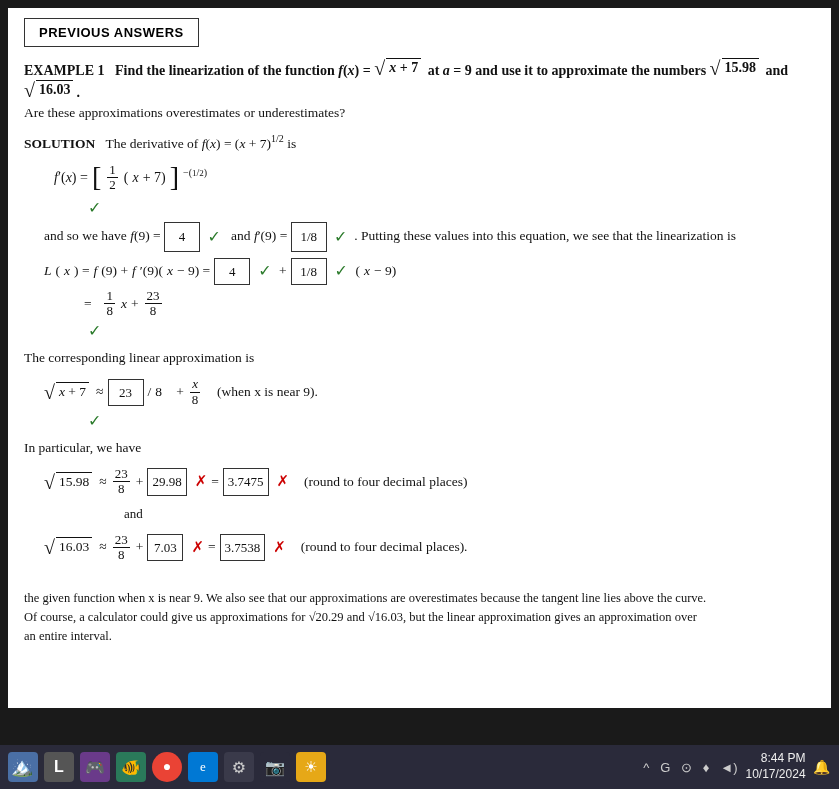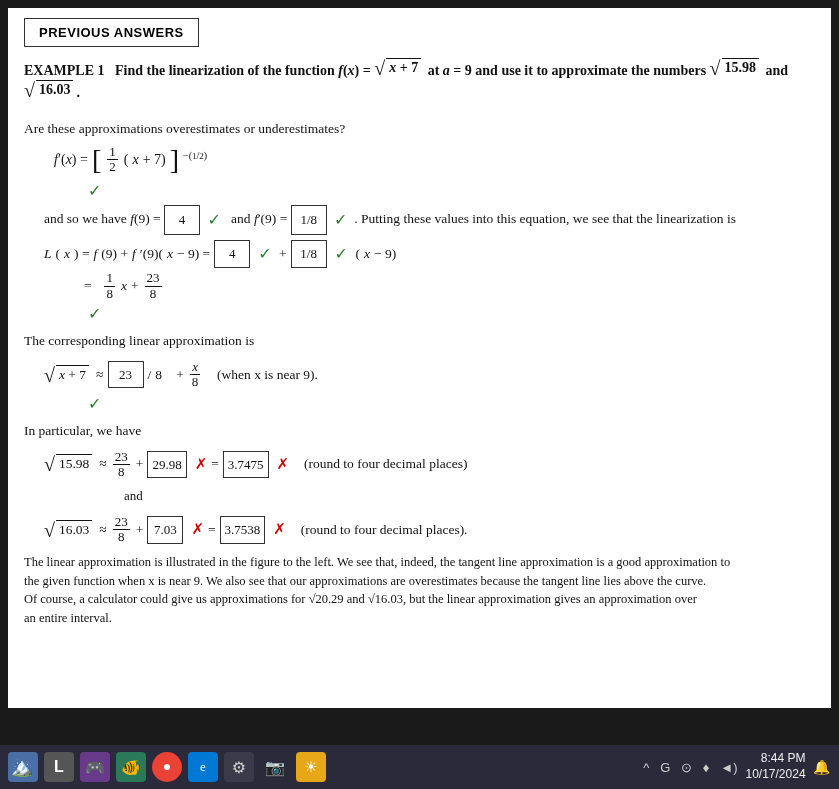--- a/index.html
+++ b/index.html
@@ -40,21 +40,21 @@
       background: #fff;
       padding: 6px 14px;
       font-size: 13px;
       font-weight: bold;
       cursor: pointer;
       letter-spacing: 0.5px;
     }
     .example-title {
       font-weight: bold;
       font-size: 14px;
-      margin-bottom: 20px;
+      margin-bottom: 4px;
     }
     .example-title span.ex-label {
       font-weight: bold;
     }
     .sub-text {
       font-size: 13.5px;
       margin-bottom: 8px;
     }
     .fraction {
       display: inline-flex;
@@ -221,20 +221,24 @@
         <span class="sqrt-symbol">√</span>
         <span class="sqrt-radicand">15.98</span>
       </span> and
     <span class="sqrt-outer">
         <span class="sqrt-symbol">√</span>
         <span class="sqrt-radicand">16.03</span>
       </span>.
   </div>
   <div class="sub-text">Are these approximations overestimates or underestimates?</div>
 
+  <div class="row-line">
+    <strong>SOLUTION</strong>
+    &nbsp;&nbsp;The derivative of <em>f</em>(<em>x</em>) = (<em>x</em> + 7)<span class="power">1/2</span> is
+  </div>
 
   <div class="deriv-line">
     <span><em>f</em>′(<em>x</em>) =</span>
     <span class="large-brace">[</span>
     <span class="fraction">
       <span class="num">1</span>
       <span class="den">2</span>
     </span>
     (<em>x</em> + 7)
     <span class="large-brace">]</span>
@@ -341,21 +345,21 @@
     <span class="input-box">7.03</span>
     <span class="x-mark">✗</span>
     =
     <span class="input-box">3.7538</span>
     <span class="x-mark">✗</span>
     &nbsp;&nbsp;
     <span>(round to four decimal places).</span>
   </div>
 
   <div class="para-block">
-    <span>The linear approximation is illustrated in the figure to the left. We see that, indeed, the tangent line approximation is a good approximation to</span><br>
+    <br>
     <span>the given function when x is near 9. We also see that our approximations are overestimates because the tangent line lies above the curve.</span><br>
     <span>   Of course, a calculator could give us approximations for √20.29 and √16.03, but the linear approximation gives an approximation over</span><br>
     <span>an entire interval.</span>
   </div>
 </div>
 
 <div class="taskbar">
   <div class="taskbar-icon" style="background:#4a6fa5; color:#fff; font-size:18px;">🏔️</div>
   <div class="taskbar-icon" style="background:#555; color:#fff; font-weight:bold; font-family:Arial;">L</div>
   <div class="taskbar-icon" style="background:#6a3a8a; color:#fff;">🎮</div>

